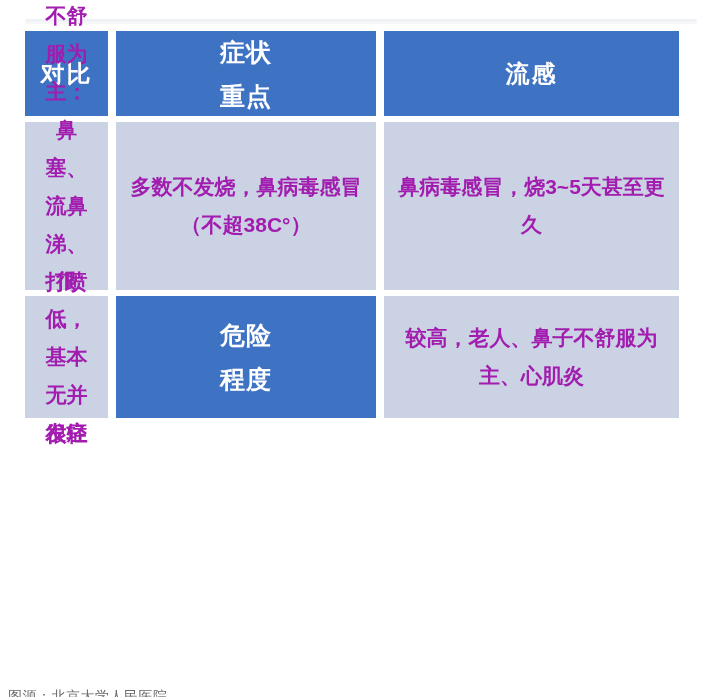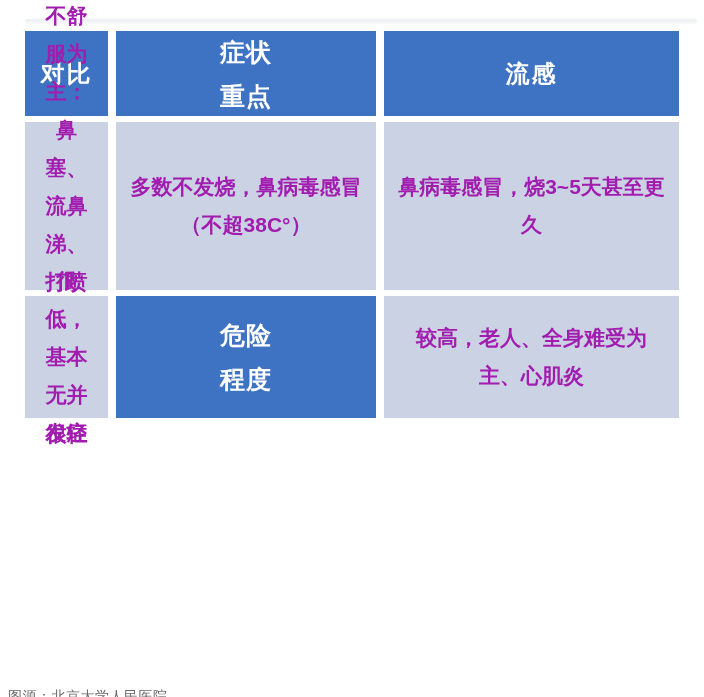--- a/index.html
+++ b/index.html
@@ -81,18 +81,18 @@
     <div class="cell blue-cell header-cell">流感</div>
     <div class="cell data-cell">鼻子不舒服为主：鼻塞、流鼻涕、打喷嚏，浑身酸痛很轻</div>
 
     <div class="cell data-cell">多数不发烧，鼻病毒感冒（不超38C°）</div>
     <div class="cell data-cell">鼻病毒感冒，烧3~5天甚至更久</div>
 
 
     <div class="cell data-cell">很低，基本无并发症</div>
     <div class="cell blue-cell label-cell">危险
 程度</div>
-    <div class="cell data-cell">较高，老人、全身难受为主、心肌炎</div>
+    <div class="cell data-cell">较高，老人、鼻子不舒服为主、心肌炎</div>
   </div>
 
   <div class="footer-source">图源：北京大学人民医院</div>
 
 </div>
 
 </body></html>

